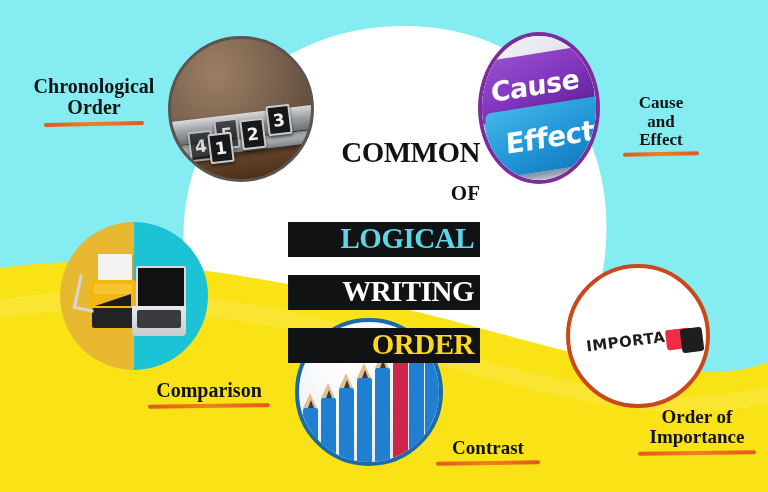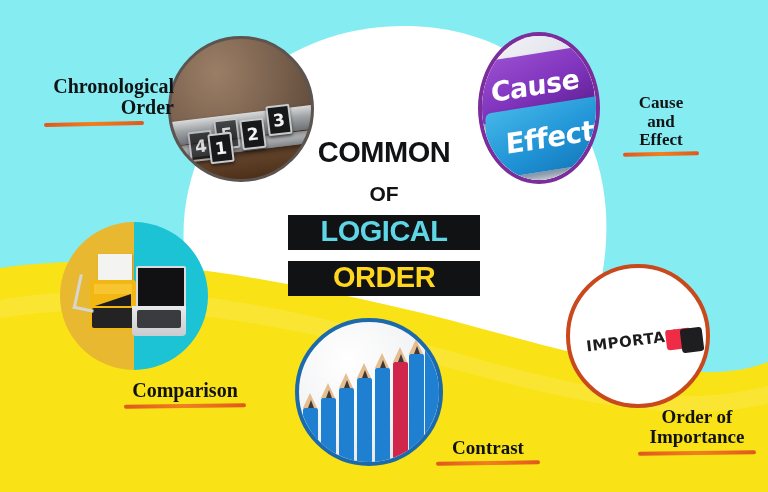--- a/index.html
+++ b/index.html
@@ -179,41 +179,41 @@
     background:#f02b46;border-radius:3px;transform:rotate(-7deg);
   }
   .hl-body{
     position:absolute;right:2%;top:44%;width:22px;height:24px;
     background:#1e1e20;border-radius:3px;transform:rotate(-7deg);
   }
 
   
   #headline{
     position:absolute;left:288px;top:138px;width:192px;
-    text-align:center;
-    font-family:Liberation Sans, sans-serif;
+    text-align:right;
+    font-family:Liberation Serif, serif;
     font-weight:bold;
     line-height:1.0;
     color:#111214;
   }
   .hl-plain{
     display:block;
     font-size:29px;
     letter-spacing:-0.5px;
   }
   .hl-of{
     display:block;
     font-size:21px;
     margin-top:16px;
     letter-spacing:0px;
   }
   .hl-bar{
     display:block;
     background:#111214;
-    margin-top:11px;
+    margin-top:18px;
     padding:2px 6px 4px 6px;
     font-size:29px;
     letter-spacing:-0.5px;
   }
   .hl-bar.logical{color:#5ed6e6;}
   .hl-bar.writing{color:#ffffff;}
   .hl-bar.order{color:#ffd71f;}
 
   
   .label{
@@ -226,27 +226,27 @@
     white-space:pre-line;
   }
   .underline{
     display:block;
     height:4px;
     border-radius:3px;
     background:linear-gradient(90deg,#e0581c 0%,#f0801e 50%,#e0581c 100%);
     margin:3px auto 0 auto;
   }
 
-  #lbl-chrono{left:14px;top:54px;width:160px;font-size:20px;text-align:right;}
+  #lbl-chrono{left:14px;top:54px;width:160px;font-size:20px;}
   #lbl-chrono .underline{width:100px;transform:rotate(-1.2deg);}
 
   #lbl-cause{left:606px;top:76px;width:110px;font-size:17px;}
   #lbl-cause .underline{width:76px;transform:rotate(-1deg);}
 
-  #lbl-compare{left:112px;top:358px;width:146px;font-size:20px;}
+  #lbl-compare{left:136px;top:358px;width:146px;font-size:20px;}
   #lbl-compare .underline{width:122px;transform:rotate(-0.8deg);}
 
   #lbl-contrast{left:428px;top:417px;width:120px;font-size:19px;}
   #lbl-contrast .underline{width:104px;transform:rotate(-0.8deg);}
 
   #lbl-importance{left:630px;top:386px;width:134px;font-size:19px;}
   #lbl-importance .underline{width:118px;transform:rotate(-0.8deg);}
 </style>
 </head>
 <body>
@@ -316,20 +316,21 @@
     <div class="hl-stripe"></div>
     <div class="hl-word">IMPORTANT</div>
     <div class="hl-tip"></div>
     <div class="hl-body"></div>
   </div>
 
   <div id="headline">
     <span class="hl-plain">COMMON</span>
     <span class="hl-of">OF</span>
     <span class="hl-bar logical">LOGICAL</span>
+    <span class="hl-bar writing">WRITING</span>
     <span class="hl-bar order">ORDER</span>
   </div>
 
   <div class="label" id="lbl-chrono">
     <span>Chronological
 Order</span>
     <span class="underline"></span>
   </div>
 
   <div class="label" id="lbl-cause">

